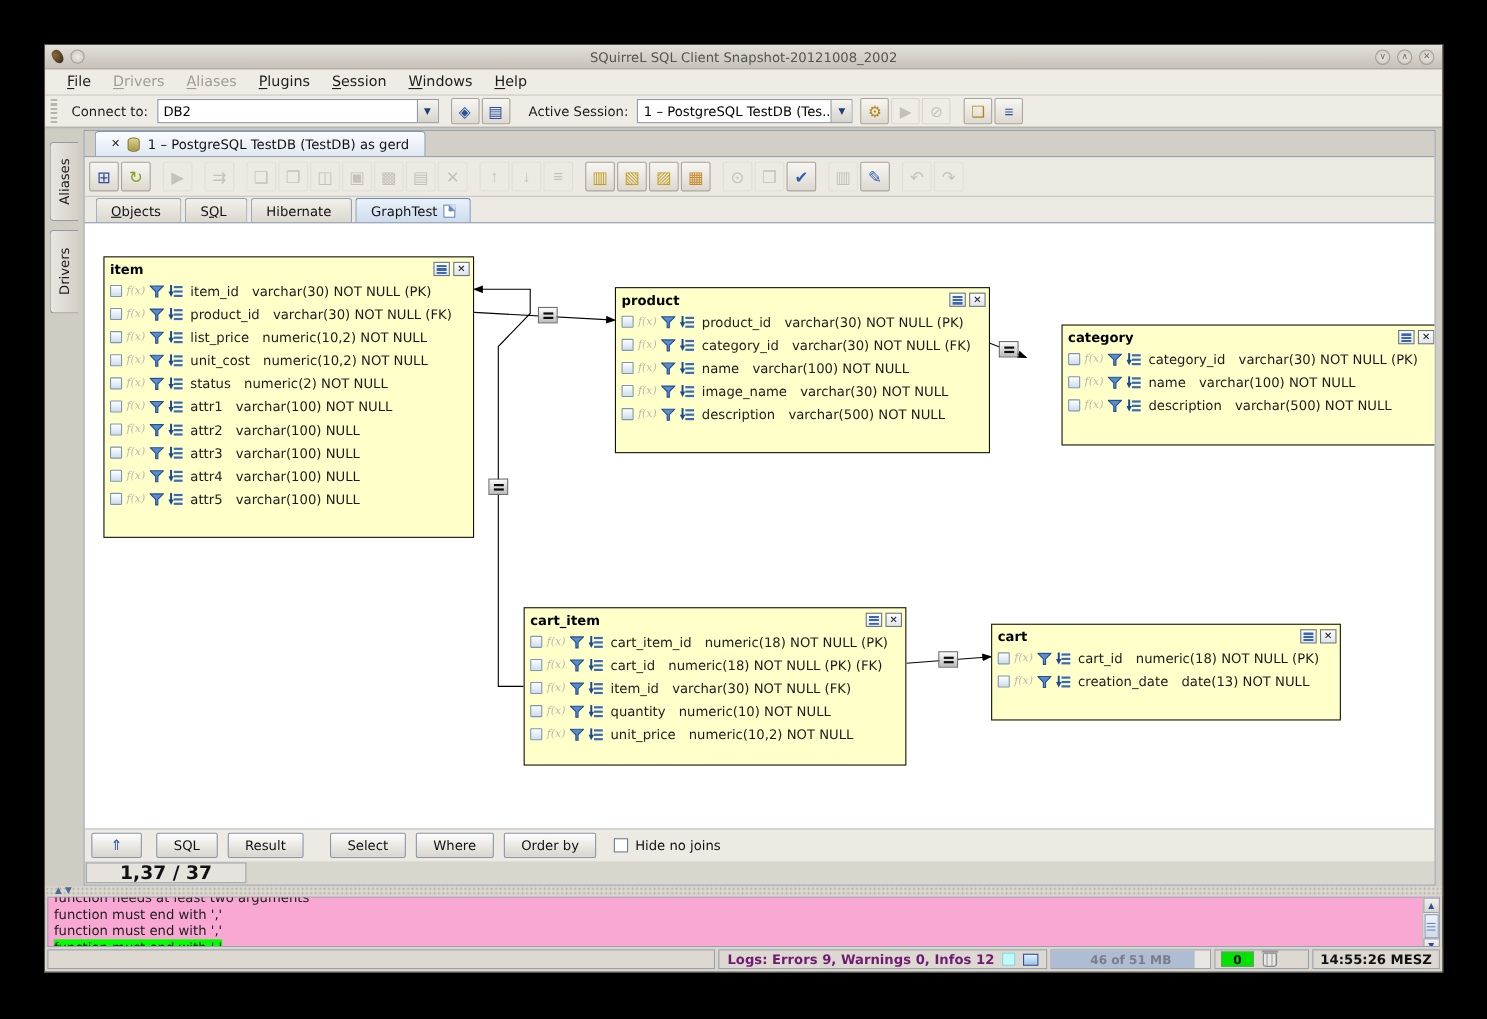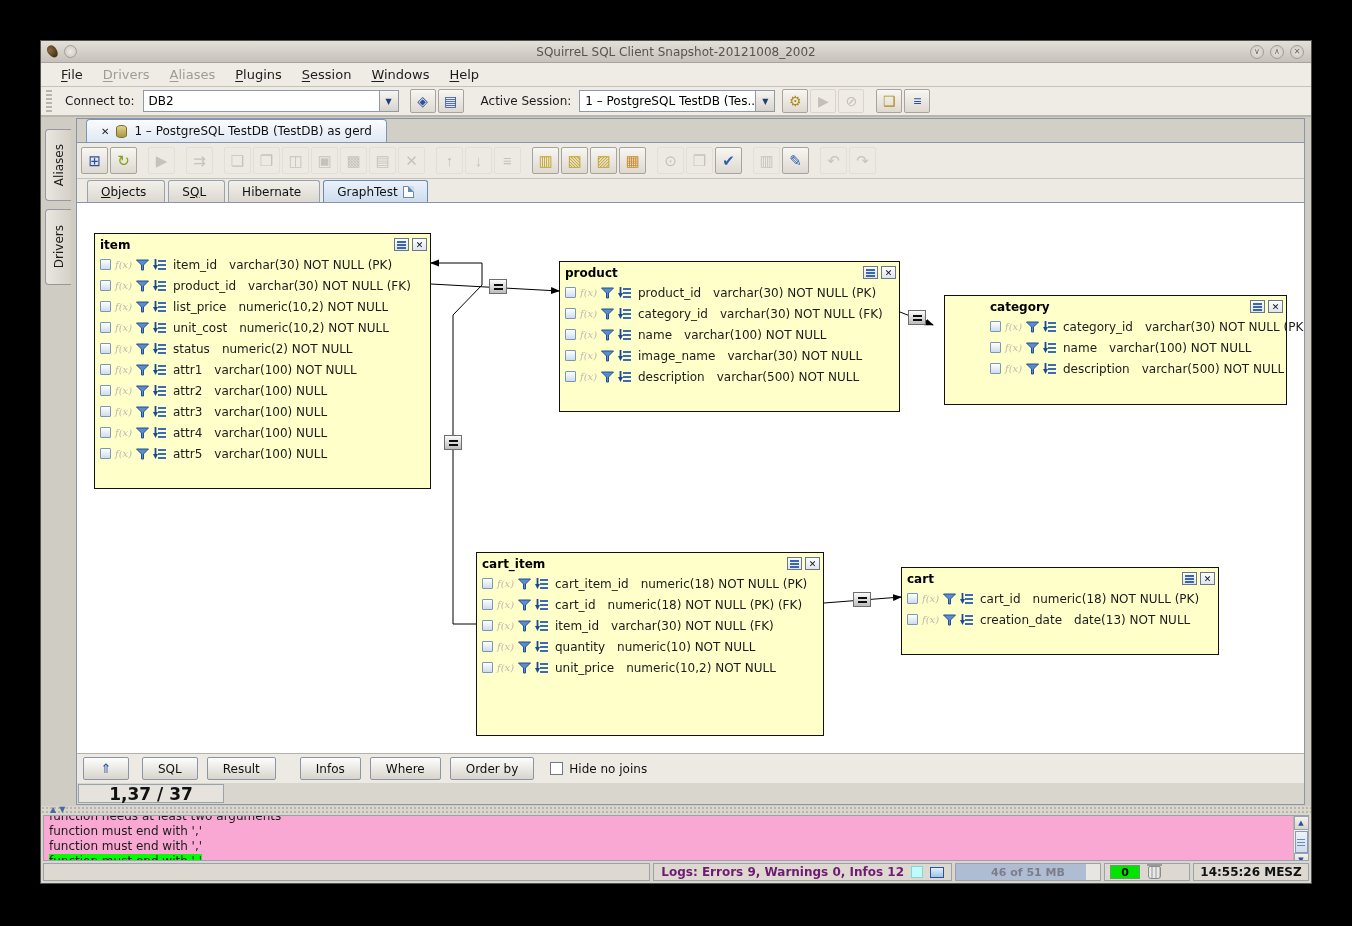--- a/index.html
+++ b/index.html
@@ -568,21 +568,21 @@
                     <rect x="5" y="1" width="8" height="2" fill="#3a6ab8"></rect>
                     <rect x="5" y="5" width="8" height="2" fill="#3a6ab8"></rect>
                     <rect x="5" y="9" width="8" height="2" fill="#3a6ab8"></rect>
                     <rect x="1.6" y="0" width="1.8" height="7" fill="#184a9a"></rect>
                     <path d="M0 6 L5 6 L2.5 11 Z" fill="#184a9a"></path>
                   </svg>
                   <span class="cn">description</span>
                   <span class="ct">varchar(500) NOT NULL</span>
                 </div>
               </div>
-              <div class="etable" style="left: 867px; top: 92px; width: 343px; height: 110px; padding-left: 40px;">
+              <div class="etable" style="left: 888px; top: 92px; width: 343px; height: 110px;">
                 <div class="et-title">
                   <span>category</span>
                   <span class="et-btns">
                     <span class="et-btn">
                       <span class="bars"></span>
                     </span>
                     <span class="et-btn">✕</span>
                   </span>
                 </div>
                 <div class="et-row">
@@ -627,21 +627,21 @@
                     <rect x="5" y="1" width="8" height="2" fill="#3a6ab8"></rect>
                     <rect x="5" y="5" width="8" height="2" fill="#3a6ab8"></rect>
                     <rect x="5" y="9" width="8" height="2" fill="#3a6ab8"></rect>
                     <rect x="1.6" y="0" width="1.8" height="7" fill="#184a9a"></rect>
                     <path d="M0 6 L5 6 L2.5 11 Z" fill="#184a9a"></path>
                   </svg>
                   <span class="cn">description</span>
                   <span class="ct">varchar(500) NOT NULL</span>
                 </div>
               </div>
-              <div class="etable" style="left: 399px; top: 349px; width: 348px; height: 184px;">
+              <div class="etable" style="left: 399px; top: 349px; width: 348px; height: 144px;">
                 <div class="et-title">
                   <span>cart_item</span>
                   <span class="et-btns">
                     <span class="et-btn">
                       <span class="bars"></span>
                     </span>
                     <span class="et-btn">✕</span>
                   </span>
                 </div>
                 <div class="et-row">
@@ -786,21 +786,21 @@
               </div>
             </div>
         </div>
 
         <div class="gtoolbar">
           <button class="detach">⇑</button>
           <span class="gbtns">
 
           <button class="gbtn">SQL</button>
               <button class="gbtn">Result</button>
-              <button class="gbtn">Infos</button>
+              <button class="gbtn">Select</button>
               <button class="gbtn">Where</button>
               <button class="gbtn">Order by</button>
             </span>
           <span class="hide-joins">
             <span class="chk"></span>
             <span>Hide no joins</span>
           </span>
         </div>
 
         <div class="gstatus">

